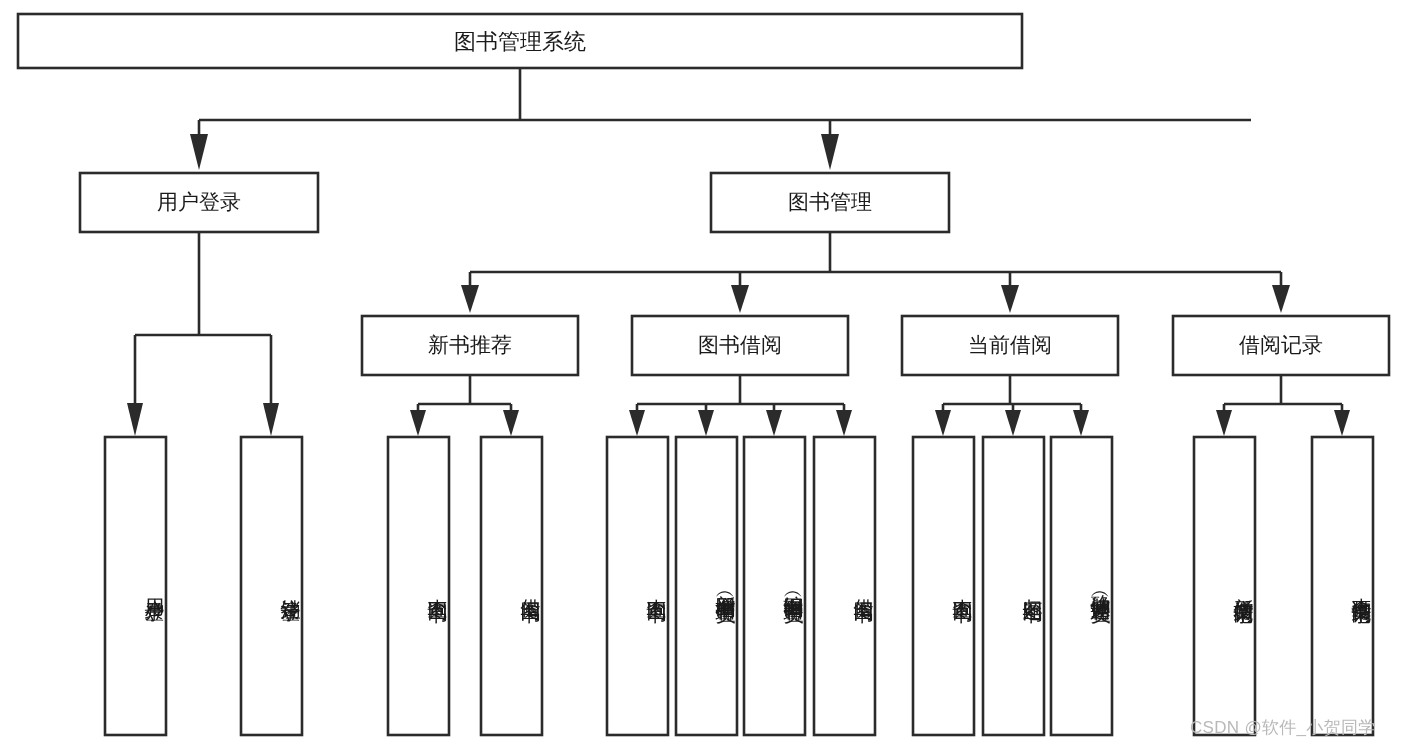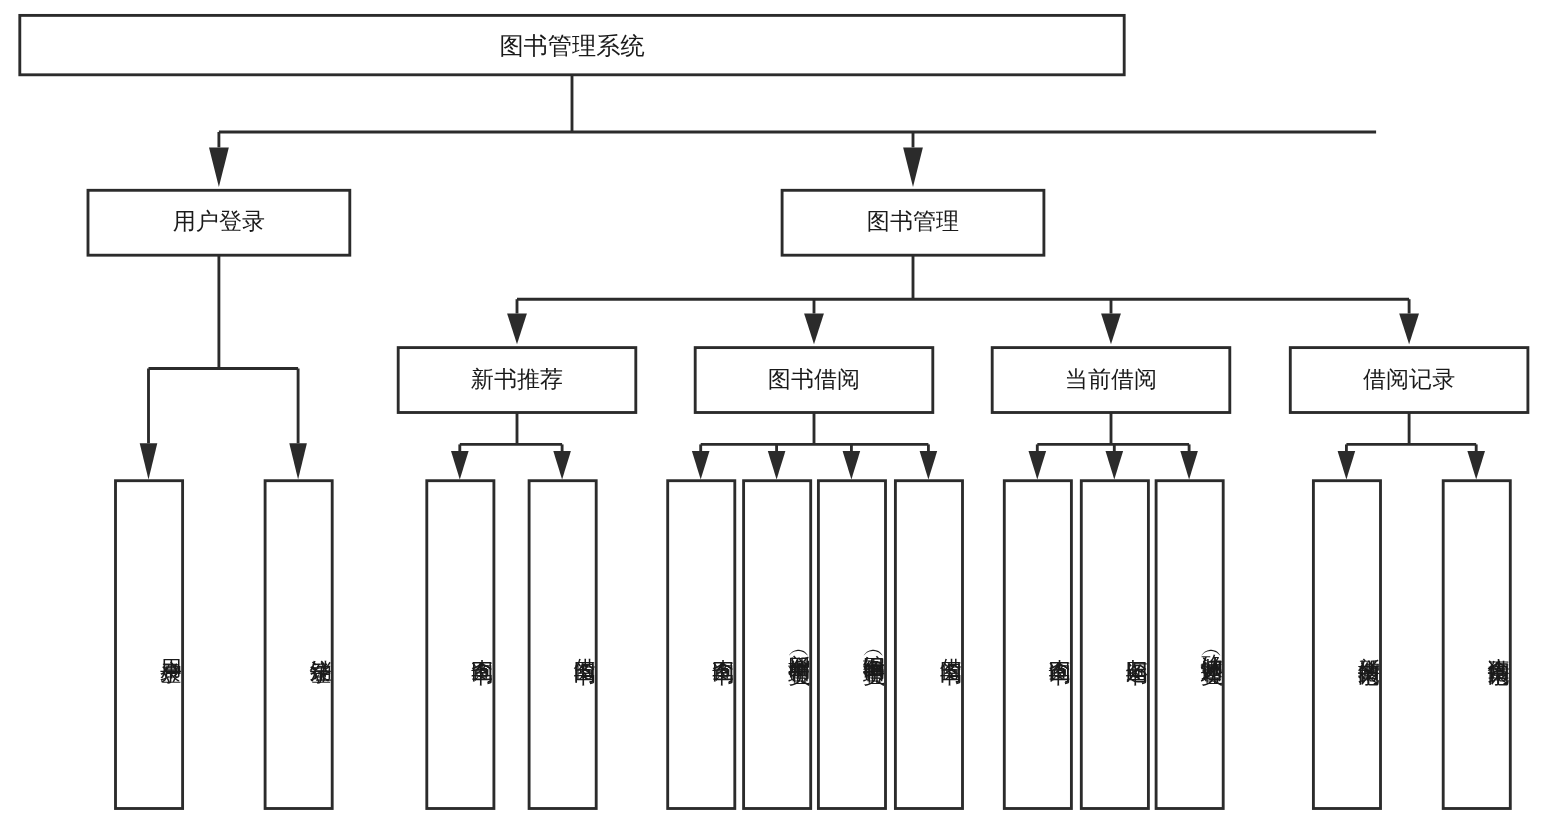--- a/index.html
+++ b/index.html
@@ -211,14 +211,15 @@
   <div class="vlabel" style="left:745px; top:441px; width:59px; height:290px;">编辑图书（管理员）</div>
   <div class="vlabel" style="left:815px; top:441px; width:59px; height:290px;">借阅图书</div>
 
   <div class="vlabel" style="left:914px; top:441px; width:59px; height:290px;">查询图书</div>
   <div class="vlabel" style="left:984px; top:441px; width:59px; height:290px;">归还图书</div>
   <div class="vlabel" style="left:1052px; top:441px; width:59px; height:290px;">确认归还（管理员）</div>
 
   <div class="vlabel" style="left:1195px; top:441px; width:59px; height:290px;">新增借阅记录</div>
   <div class="vlabel" style="left:1313px; top:441px; width:59px; height:290px;">查询借阅记录</div>
 
+  <div class="watermark" style="left:1190px; top:716px;">CSDN @软件_小贺同学</div>
 
 </div>
 
 </body></html>

